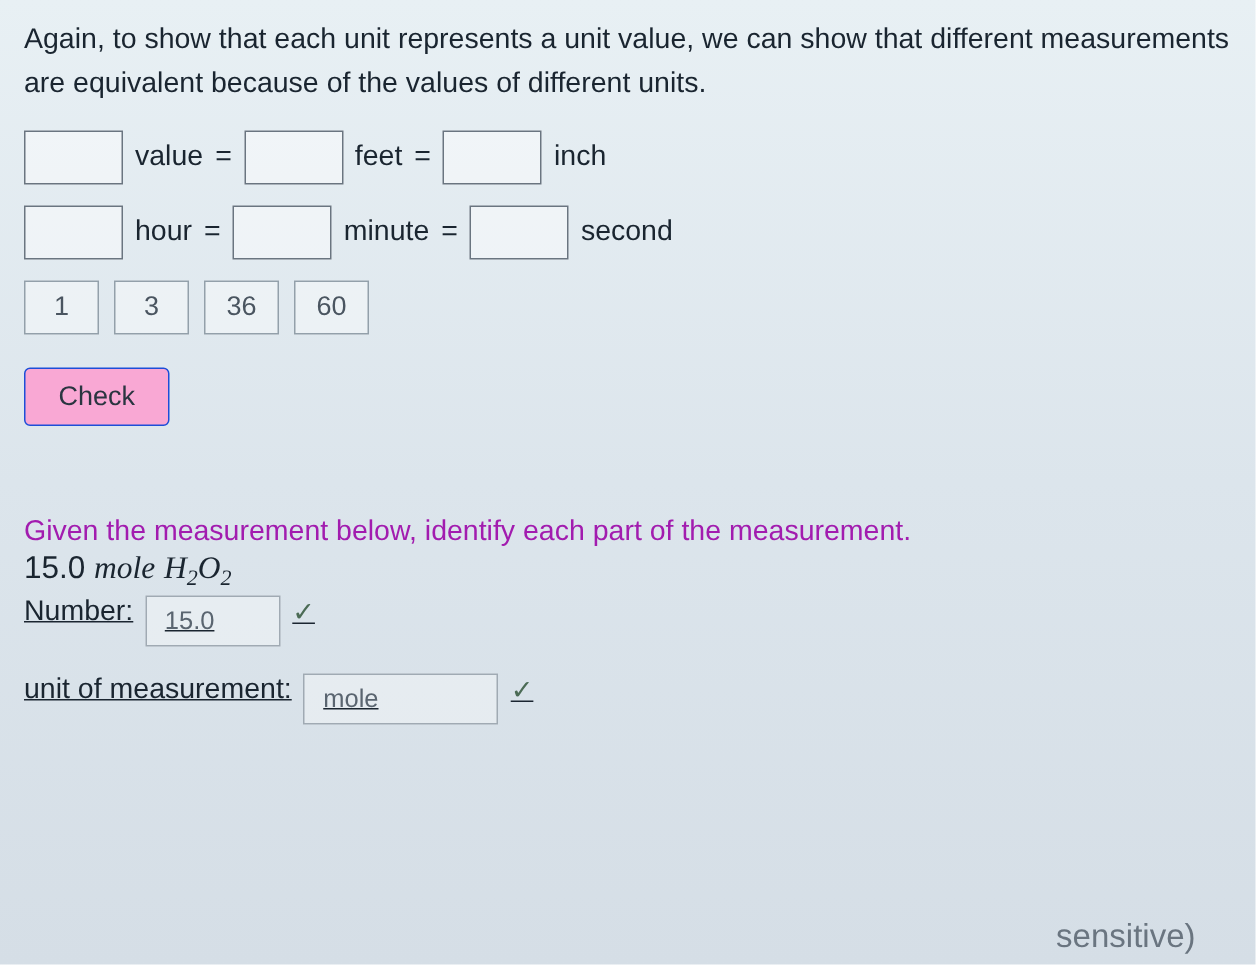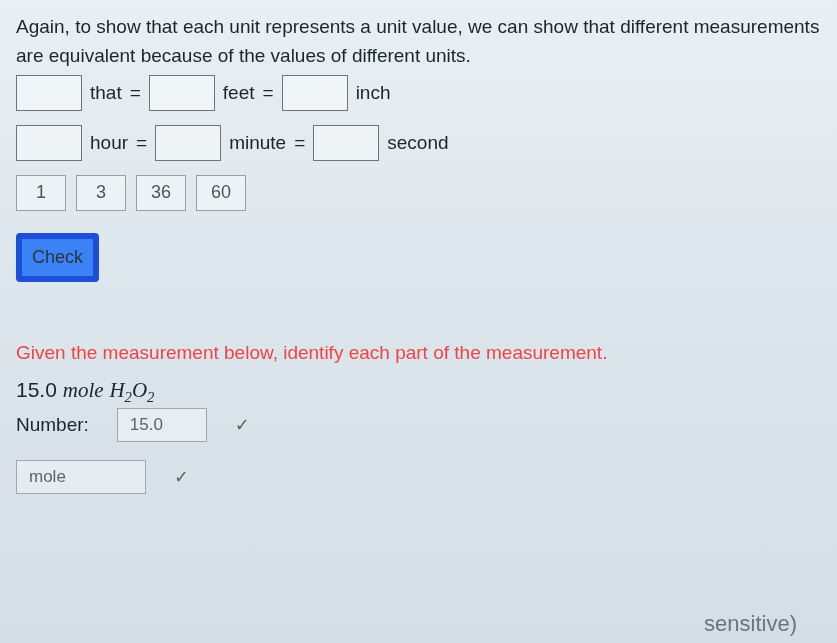--- a/index.html
+++ b/index.html
@@ -6,53 +6,53 @@
   body {
     width: 837px;
     height: 643px;
     background: linear-gradient(180deg, #e8f0f4 0%, #dce5ec 50%, #d5dee6 100%);
     font-family: Arial, Helvetica, sans-serif;
     color: #1a2530;
     padding: 12px 16px;
     font-size: 19px;
     overflow: hidden;
   }
-  .intro { line-height: 1.55; margin-bottom: 4px; }
+  .intro { line-height: 1.55; margin-bottom: 16px; }
   .row { display: flex; align-items: center; gap: 8px; margin-bottom: 14px; }
   .drop-box {
     width: 66px; height: 36px;
     border: 1.5px solid #6a7580;
     background: rgba(255,255,255,0.45);
   }
   .lbl { font-size: 19px; color: #1a2530; }
   .tile-row { display: flex; gap: 10px; margin-top: 4px; margin-bottom: 22px; }
   .tile {
     min-width: 50px; height: 36px;
     border: 1.5px solid #93a0aa;
     background: rgba(255,255,255,0.4);
     display: flex; align-items: center; justify-content: center;
     font-size: 18px; color: #4a5560;
     padding: 0 10px;
   }
   .check-btn {
     display: inline-block;
-    padding: 8px 10px;
-    background: #3b82f6;
-    border: 6px solid #1d4ed8;
+    padding: 8px 22px;
+    background: #f9a8d4;
+    border: 1px solid #1d4ed8;
     border-radius: 4px;
     font-size: 18px;
     color: #2a3540;
     margin-bottom: 60px;
     cursor: pointer;
   }
-  .q2-prompt { font-size: 19px; margin-bottom: 14px; color: #ef4444; }
+  .q2-prompt { font-size: 19px; margin-bottom: 0; color: #a21caf; }
   .formula { font-size: 21px; margin-bottom: 2px; }
   .formula .ital { font-style: italic; font-family: Georgia, 'Times New Roman', serif; }
   .formula sub { font-size: 0.7em; vertical-align: sub; }
-  .ans-row { display: flex; align-items: center; gap: 28px; margin-bottom: 18px; font-size: 19px; }
+  .ans-row { display: flex; gap: 8px; margin-bottom: 18px; font-size: 19px; text-decoration: underline; }
   .ans-box {
     min-width: 90px; height: 34px;
     border: 1.5px solid #a0aab3;
     background: rgba(255,255,255,0.35);
     display: flex; align-items: center;
     padding: 0 12px;
     color: #5a6570;
     font-size: 17px;
   }
   .check-mark {
@@ -64,21 +64,21 @@
 </style>
 </head>
 <body>
 
 
 
 <p class="intro">Again, to show that each unit represents a unit value, we can show that different measurements are equivalent because of the values of different units.</p>
 
 <div class="row">
   <div class="drop-box"></div>
-  <span class="lbl">that</span>
+  <span class="lbl">value</span>
   <span class="lbl">=</span>
   <div class="drop-box"></div>
   <span class="lbl">feet</span>
   <span class="lbl">=</span>
   <div class="drop-box"></div>
   <span class="lbl">inch</span>
 </div>
 
 <div class="row">
   <div class="drop-box"></div>
@@ -108,20 +108,21 @@
   <span class="ital"><span>H</span><sub>2</sub><span>O</span><sub>2</sub></span>
 </p>
 
 <div class="ans-row">
   <span>Number:</span>
   <div class="ans-box">15.0</div>
   <span class="check-mark">✓</span>
 </div>
 
 <div class="ans-row">
+  <span>unit of measurement:</span>
   <div class="ans-box" style="min-width:130px">mole</div>
   <span class="check-mark">✓</span>
 </div>
 
 <span class="cutoff">sensitive)</span>
 
 
 
 
 </body></html>

